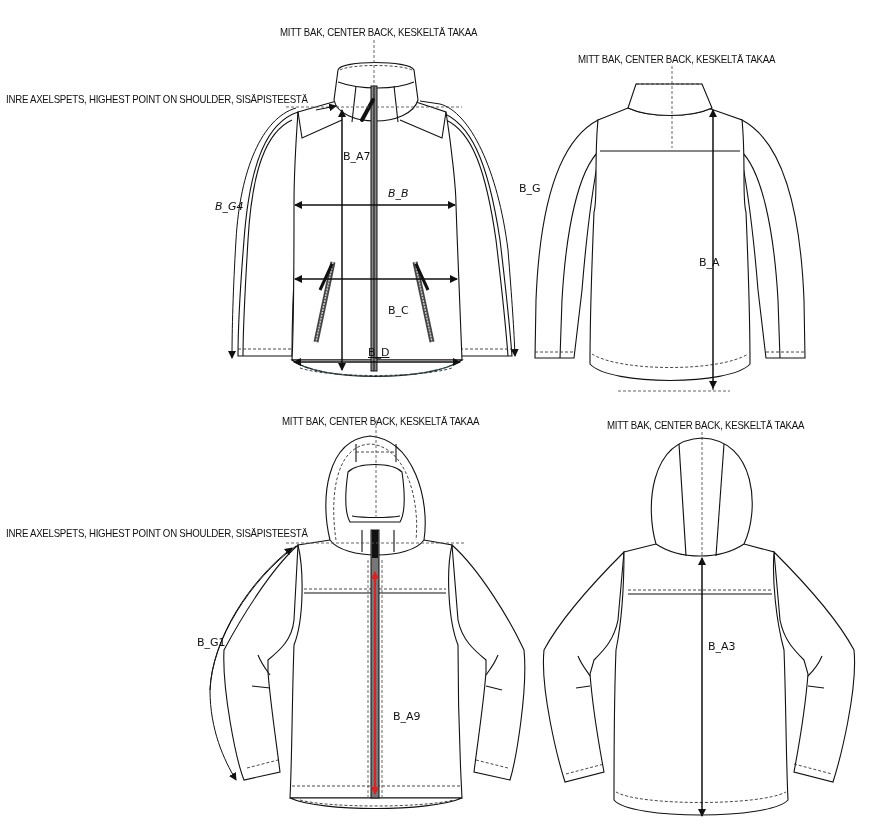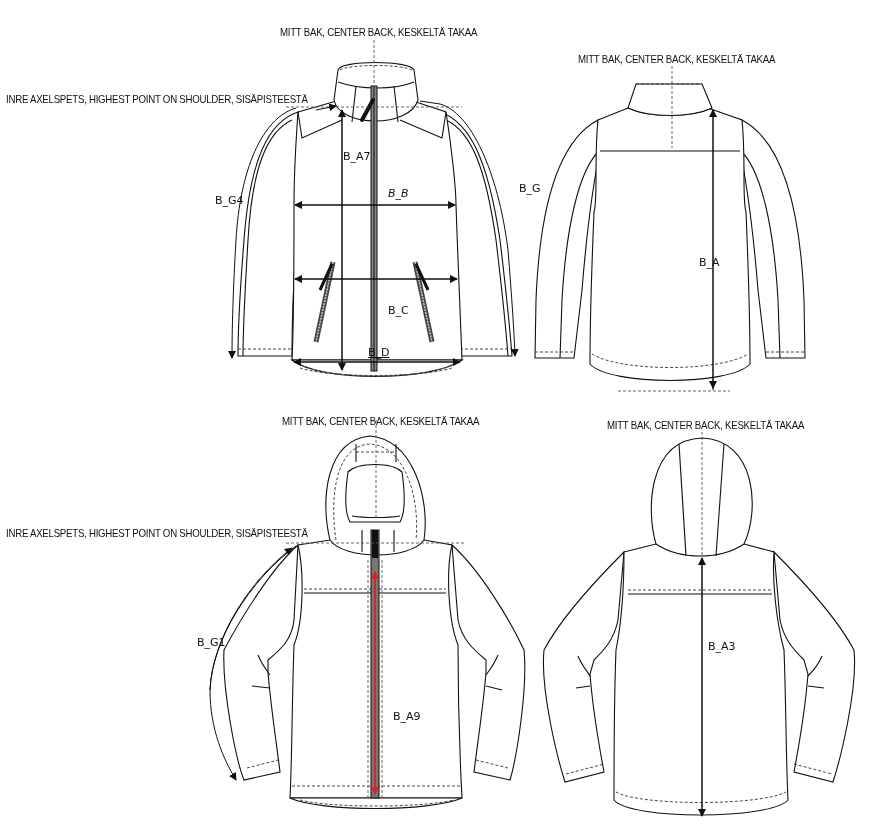--- a/index.html
+++ b/index.html
@@ -181,20 +181,20 @@
 
 <div class="lbl" style="left:280px; top:26px;">MITT BAK, CENTER BACK, KESKELTÄ TAKAA</div>
 <div class="lbl" style="left:6px; top:93px;">INRE AXELSPETS, HIGHEST POINT ON SHOULDER, SISÄPISTEESTÄ</div>
 <div class="lbl" style="left:578px; top:53px;">MITT BAK, CENTER BACK, KESKELTÄ TAKAA</div>
 <div class="lbl" style="left:282px; top:415px;">MITT BAK, CENTER BACK, KESKELTÄ TAKAA</div>
 <div class="lbl" style="left:6px; top:527px;">INRE AXELSPETS, HIGHEST POINT ON SHOULDER, SISÄPISTEESTÄ</div>
 <div class="lbl" style="left:607px; top:419px;">MITT BAK, CENTER BACK, KESKELTÄ TAKAA</div>
 
 <div class="code" style="left:343px; top:150px;">B_A7</div>
 <div class="code" style="left:519px; top:150px;margin-top:32px;">B_G</div>
-<div class="code" style="left:215px; top:194px;">B_G4</div>
+<div class="code" style="left:215px; top:200px;font-style:italic;">B_G4</div>
 <div class="code" style="left:388px; top:187px;font-style:italic;">B_B</div>
 <div class="code" style="left:388px; top:262px;margin-top:42px;">B_C</div>
 <div class="code" style="left:368px; top:346px;text-decoration:underline;">B_D</div>
 <div class="code" style="left:687px; top:256px;margin-left:12px;">B_A</div>
 <div class="code" style="left:177px; top:636px;margin-left:20px;">B_G1</div>
 <div class="code" style="left:393px; top:666px;margin-top:44px;">B_A9</div>
 <div class="code" style="left:708px; top:640px;">B_A3</div>
 
 </body></html>

